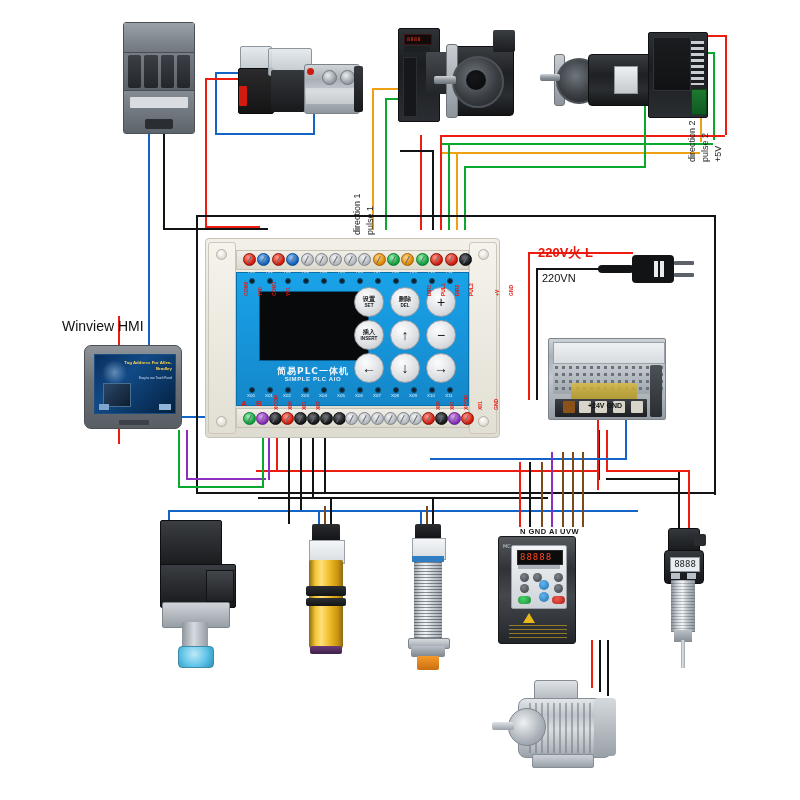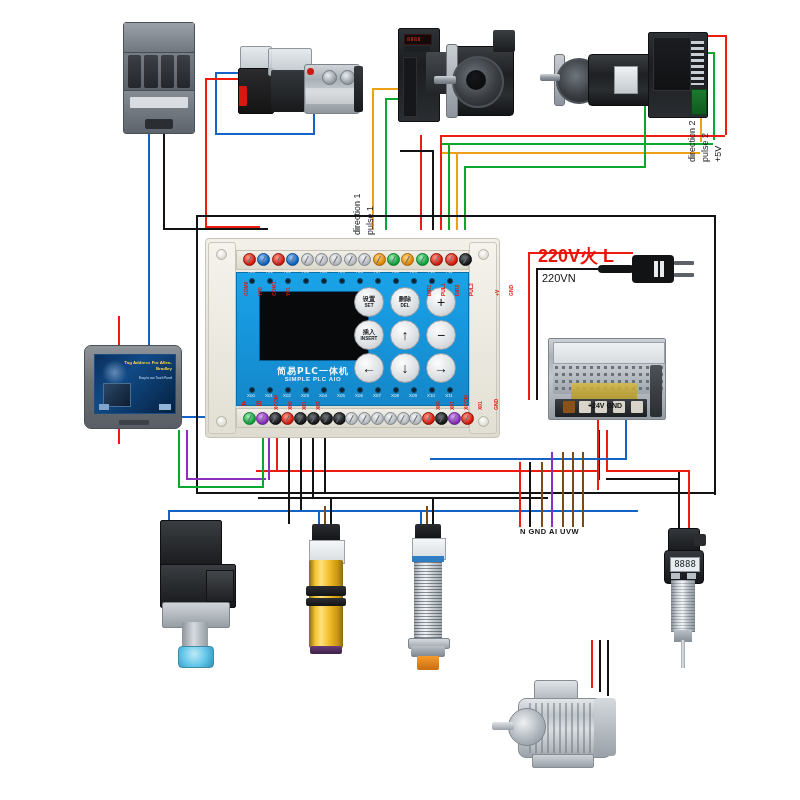--- a/index.html
+++ b/index.html
@@ -487,33 +487,34 @@
         <div class="redlbl" style="left: 116px; bottom: 28px; top: auto;">X02</div>
         <div class="redlbl" style="left: 236px; bottom: 28px; top: auto;">X00</div>
         <div class="redlbl" style="left: 250px; bottom: 28px; top: auto;">X01</div>
         <div class="redlbl" style="left: 264px; bottom: 28px; top: auto;">XCOM</div>
         <div class="redlbl" style="left: 278px; bottom: 28px; top: auto;">X01</div>
         <div class="redlbl" style="left: 294px; bottom: 28px; top: auto;">GND</div>
       </div>
   </div>
 
   <div class="dev" style="left:60px;top:316px;width:4px;height:4px;"></div>
+  <div class="abs" style="left:62px;top:318px;width:128px;height:20px;font-size:14px;color:#111;">Winview HMI</div>
   <div class="dev hmi-shell" style="left:84px;top:345px;width:98px;height:84px;">
     <div class="abs hmi-screen" style="left:9px;top:8px;width:80px;height:58px;">
       <div class="hmi-glow"></div>
       <div class="abs hmi-title" style="right:3px;top:5px;width:56px;">Tag Address For Allen-Bradley</div>
       <div class="abs hmi-sub" style="right:3px;top:22px;width:54px;">Easy to use   Touch Panel</div>
       <div class="abs" style="left:8px;top:28px;width:26px;height:22px;background:linear-gradient(135deg,#2b4766,#0d1d30);border:1px solid #4a6d92;"></div>
       <div class="abs" style="left:4px;bottom:3px;width:10px;height:6px;background:#7ea6cc;"></div>
       <div class="abs" style="right:4px;bottom:3px;width:12px;height:6px;background:#8fb6d8;"></div>
     </div>
     <div class="abs" style="left:34px;bottom:3px;width:30px;height:5px;background:#3d4248;border-radius:1px;"></div>
   </div>
 
-  <div class="abs redtxt" style="left:538px;top:244px;font-size:18px;">220V火 L</div>
+  <div class="abs redtxt" style="left:538px;top:244px;font-size:13px;">220V火 L</div>
   <div class="abs" style="left:542px;top:272px;font-size:11px;color:#111;">220VN</div>
 
   <div class="dev" style="left:632px;top:243px;width:64px;height:40px;">
     <div class="abs plug-body" style="left:0px;top:12px;width:42px;height:28px;border-radius:4px;"></div>
     <div class="abs" style="left:22px;top:18px;width:4px;height:16px;background:#e9ecef;"></div>
     <div class="abs" style="left:28px;top:18px;width:4px;height:16px;background:#e9ecef;"></div>
     <div class="abs plug-pin" style="left:42px;top:18px;width:20px;height:4px;"></div>
     <div class="abs plug-pin" style="left:42px;top:30px;width:20px;height:4px;"></div>
     <div class="abs" style="left:-34px;top:22px;width:36px;height:8px;background:#111315;border-radius:4px;"></div>
   </div>
@@ -526,20 +527,40 @@
     <div class="abs" style="left:14px;top:62px;width:12px;height:12px;background:#8a5118;border-radius:1px;"></div>
     <div class="abs" style="left:30px;top:62px;width:12px;height:12px;background:#d8d4c9;border-radius:1px;"></div>
     <div class="abs" style="left:46px;top:62px;width:12px;height:12px;background:#d8d4c9;border-radius:1px;"></div>
     <div class="abs" style="left:64px;top:62px;width:12px;height:12px;background:#d8d4c9;border-radius:1px;"></div>
     <div class="abs" style="left:82px;top:62px;width:12px;height:12px;background:#d8d4c9;border-radius:1px;"></div>
     <div class="abs" style="right:3px;top:26px;width:12px;height:52px;background:linear-gradient(180deg,#4d5258,#2a2d31);border-radius:2px;"></div>
   </div>
   <div class="abs" style="left:588px;top:402px;font-size:7px;color:#111;font-weight:bold;">+24V GND</div>
 
   <div class="abs" style="left:520px;top:527px;font-size:7.5px;color:#111;font-weight:bold;letter-spacing:.5px;">N GND AI  UVW</div>
+  <div class="dev vfd" style="left:498px;top:536px;width:78px;height:108px;">
+    <div class="abs vfd-panel" style="left:12px;top:8px;width:54px;height:62px;">
+      <div class="abs vfd-disp" style="left:5px;top:4px;width:44px;height:13px;">
+        <div class="vfd-seg" style="font-size:9px;padding:1px 2px;">88888</div>
+      </div>
+      <div class="abs" style="left:6px;top:19px;width:42px;height:4px;background:#aab1b8;"></div>
+      <div class="abs vfd-btn" style="left:8px;top:27px;width:9px;height:9px;"></div>
+      <div class="abs vfd-btn" style="left:21px;top:27px;width:9px;height:9px;"></div>
+      <div class="abs vfd-btn" style="left:42px;top:27px;width:9px;height:9px;"></div>
+      <div class="abs vfd-btn blue" style="left:27px;top:34px;width:10px;height:10px;"></div>
+      <div class="abs vfd-btn blue" style="left:27px;top:46px;width:10px;height:10px;"></div>
+      <div class="abs vfd-btn" style="left:8px;top:38px;width:9px;height:9px;"></div>
+      <div class="abs vfd-btn" style="left:42px;top:38px;width:9px;height:9px;"></div>
+      <div class="abs vfd-btn green" style="left:6px;top:50px;width:13px;height:8px;border-radius:4px;"></div>
+      <div class="abs vfd-btn red" style="left:40px;top:50px;width:13px;height:8px;border-radius:4px;"></div>
+    </div>
+    <div class="abs" style="left:4px;top:6px;width:8px;height:14px;color:#c8cdd2;font-size:5px;">ⅯⅭ</div>
+    <div class="abs" style="left:24px;top:76px;width:0;height:0;border-left:6px solid transparent;border-right:6px solid transparent;border-bottom:10px solid #e8b81a;"></div>
+    <div class="abs" style="left:10px;top:88px;width:58px;height:16px;background:repeating-linear-gradient(180deg,rgba(232,184,26,.55) 0 1px,transparent 1px 4px);"></div>
+  </div>
 
   <div class="dev" style="left:158px;top:520px;width:72px;height:150px;">
     <div class="abs lsw-blk" style="left:2px;top:0px;width:60px;height:48px;"></div>
     <div class="abs lsw-blk" style="left:2px;top:44px;width:74px;height:42px;"></div>
     <div class="abs" style="left:48px;top:50px;width:26px;height:30px;background:linear-gradient(180deg,#43464a,#1f2124);border:1px solid #101214;"></div>
     <div class="abs lsw-metal" style="left:4px;top:82px;width:66px;height:24px;"></div>
     <div class="abs" style="left:24px;top:102px;width:26px;height:30px;background:linear-gradient(90deg,#8d949b,#d6dbe0 45%,#949ba2);border-radius:2px;"></div>
     <div class="abs lsw-glass" style="left:20px;top:126px;width:34px;height:20px;border-radius:4px;"></div>
   </div>
 

